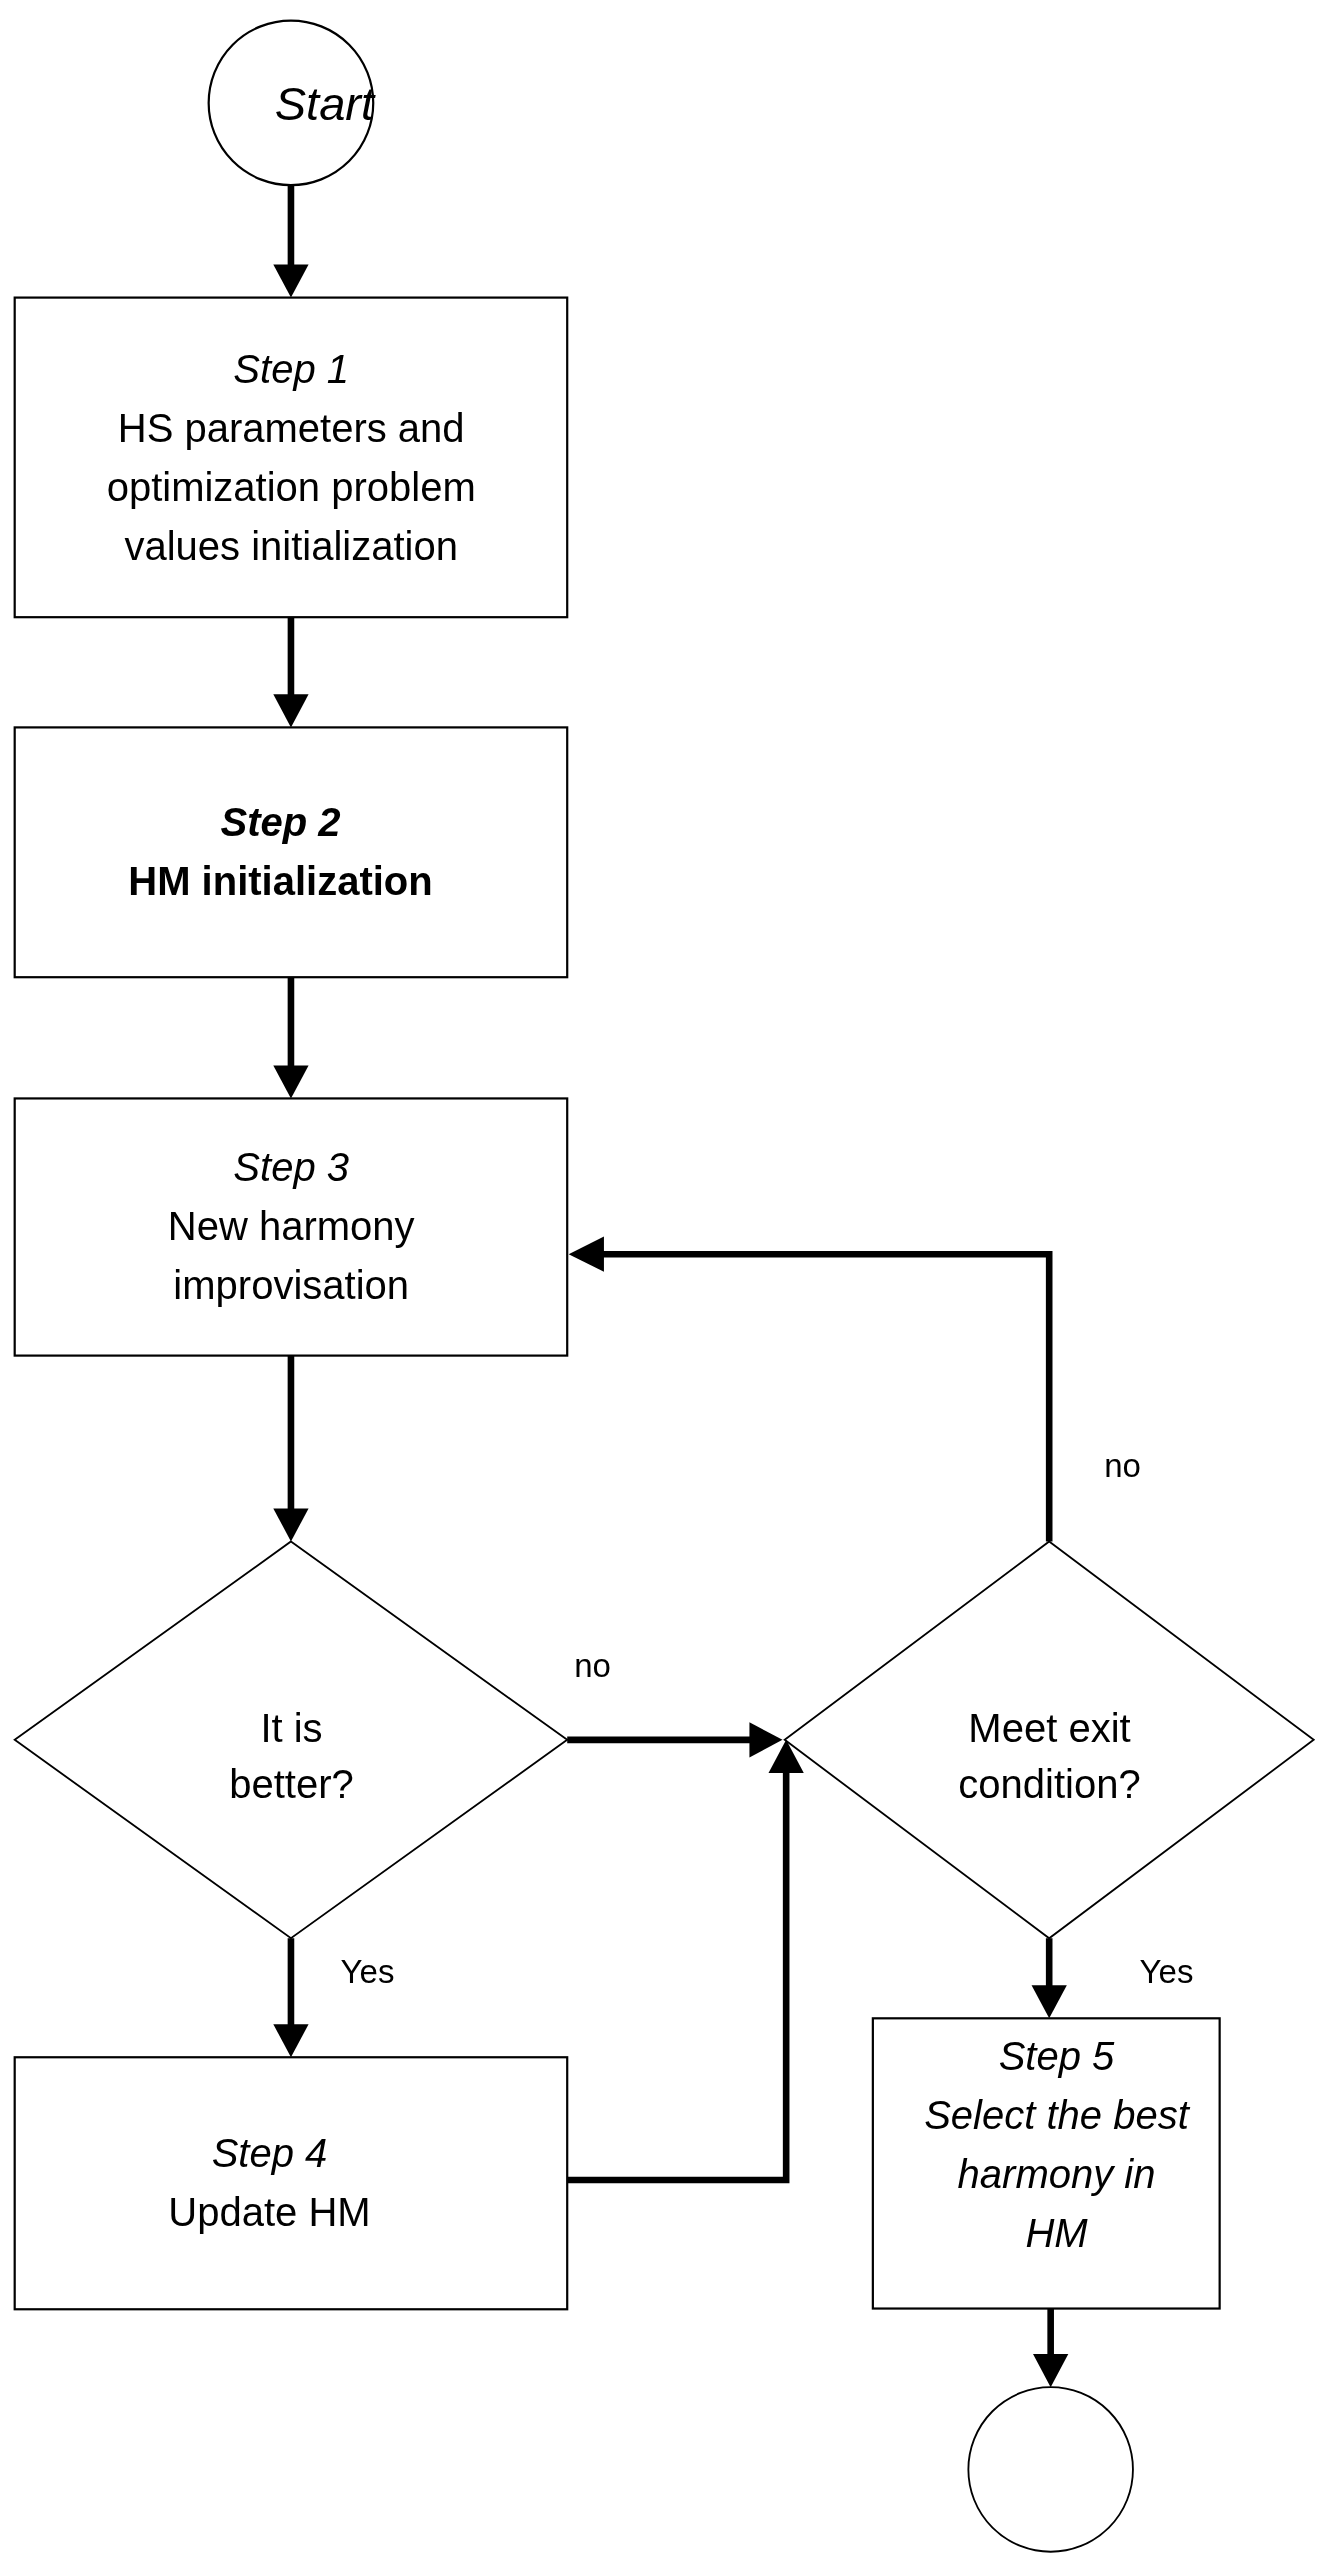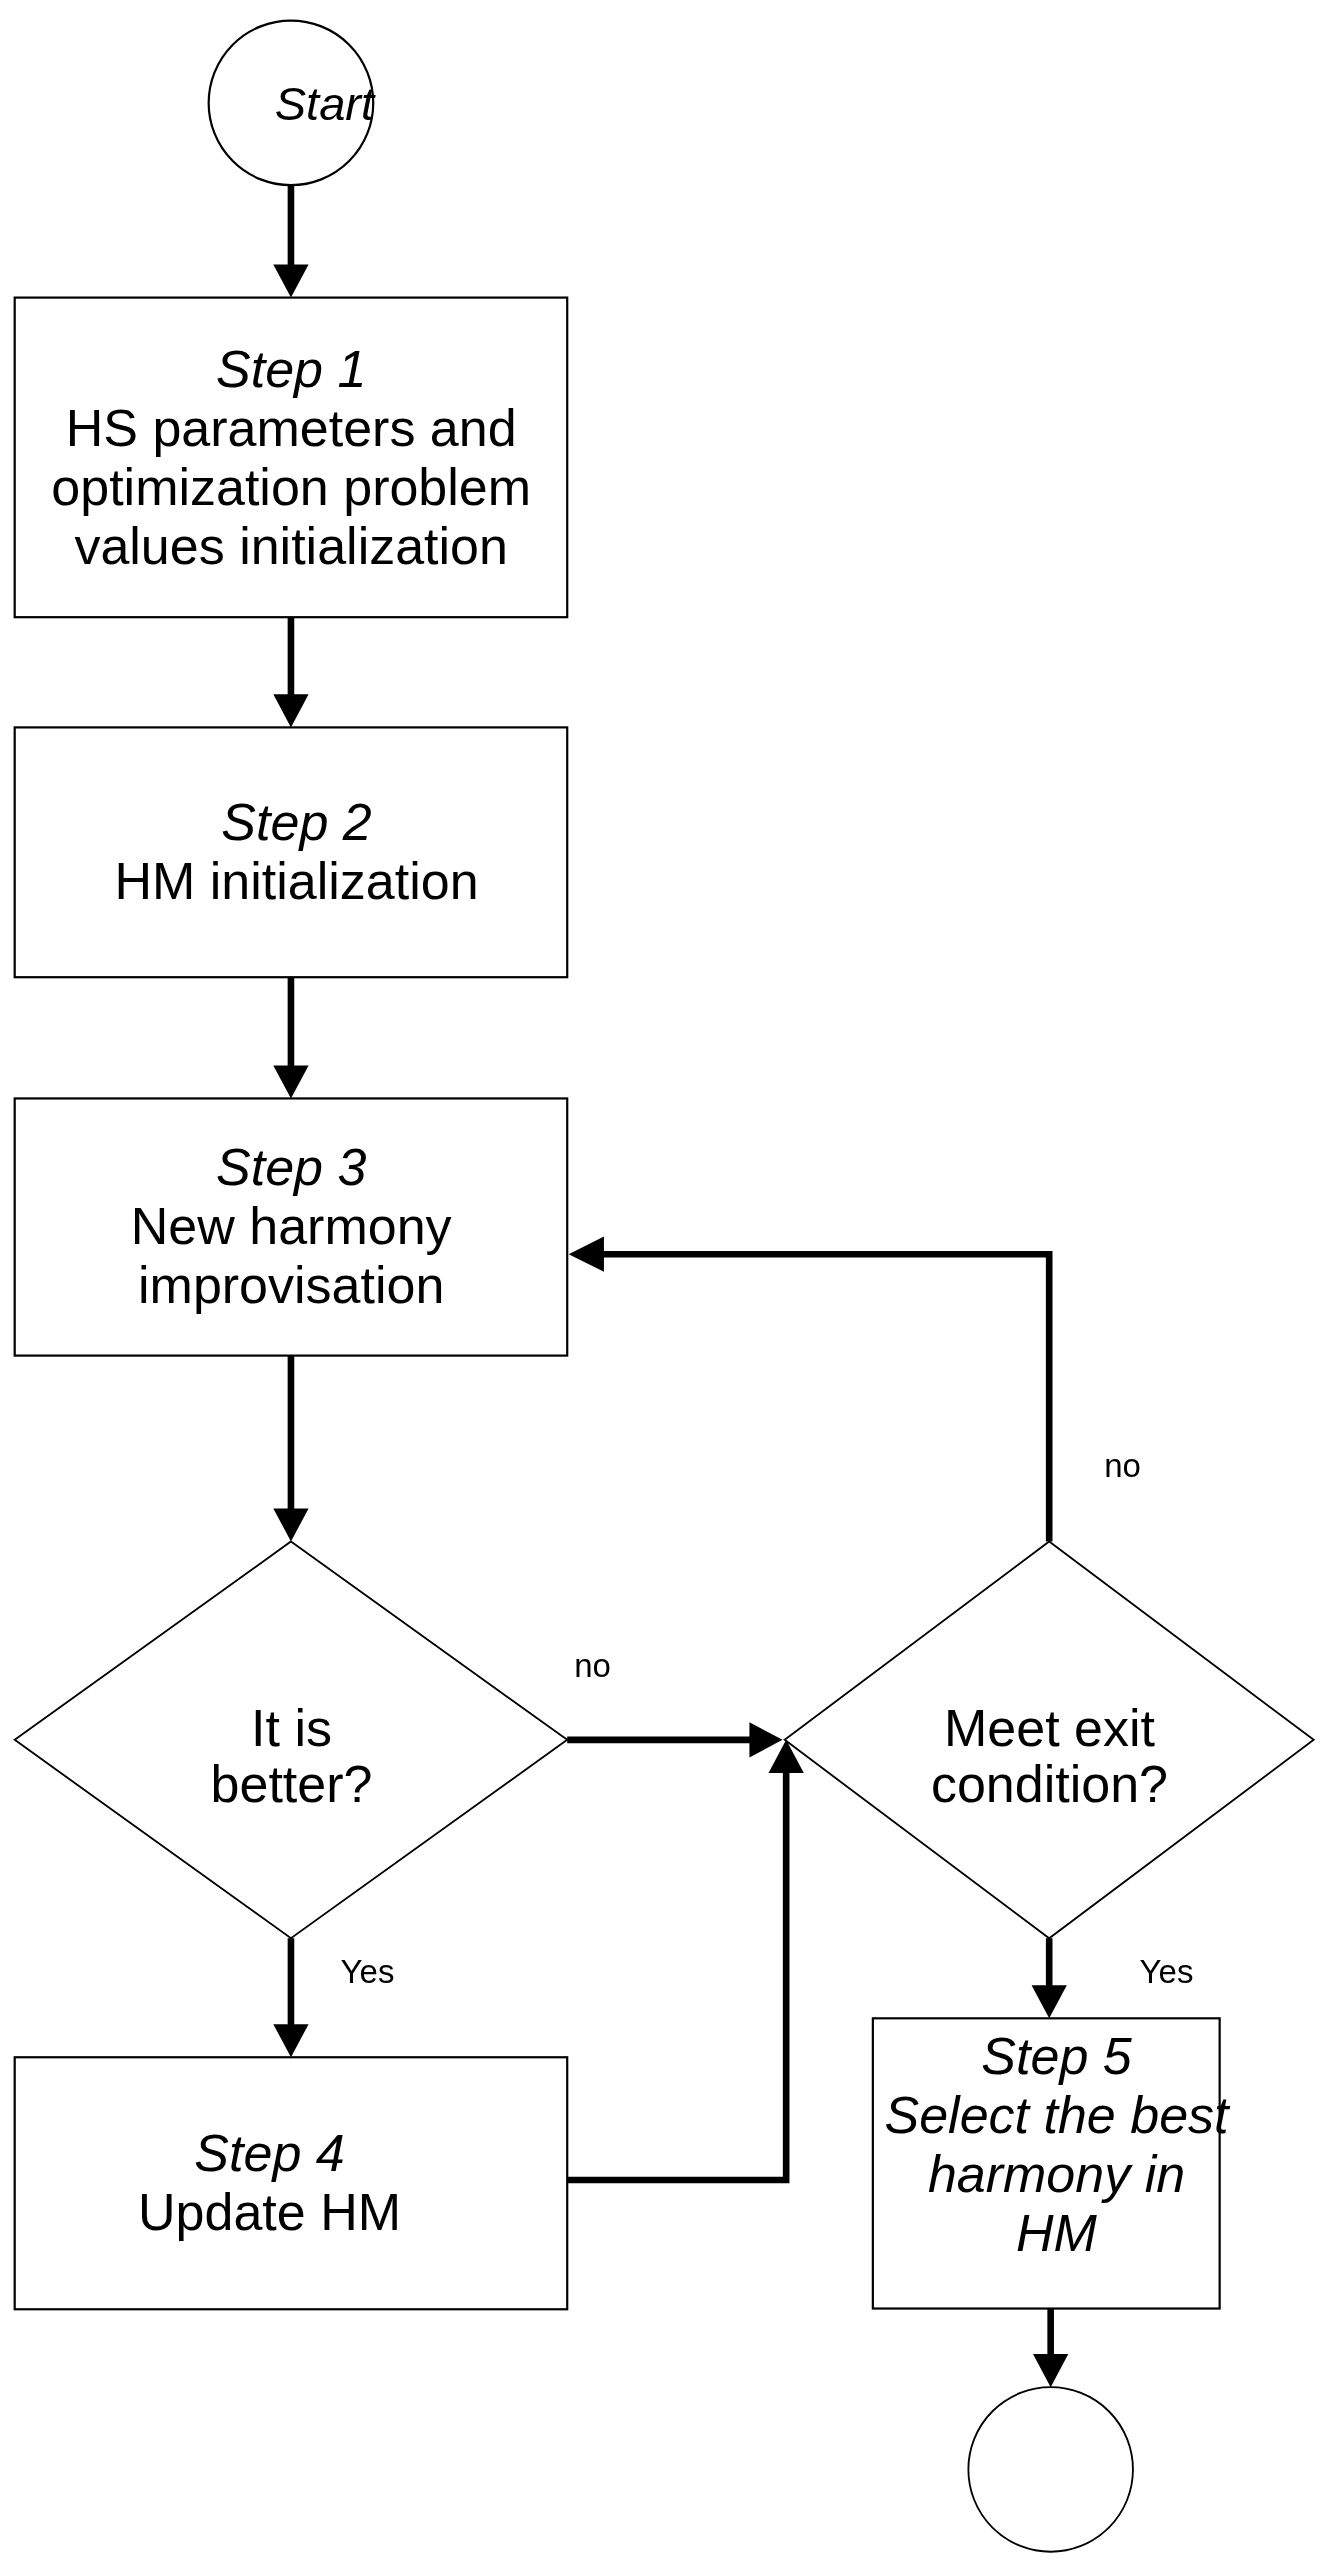--- a/index.html
+++ b/index.html
@@ -20,21 +20,21 @@
     left: 0; top: 0;
     width: 1335px; height: 2576px;
   }
   .node-text {
     position: absolute;
     display: flex;
     flex-direction: column;
     align-items: center;
     justify-content: center;
     text-align: center;
-    font-size: 52px;
+    font-size: 40px;
     line-height: 59px;
     color: #000000;
   }
   .node-text .title { font-style: italic; }
   .diamond-text { line-height: 56px; }
   .italic-body span { font-style: italic; }
   .terminal-label {
     position: absolute;
     display: flex;
     align-items: center;
@@ -130,21 +130,21 @@
     <span>Start</span>
   </div>
 
   <div class="node-text" style="left:14.7px; top:298px; width:553px; height:320px;">
     <span class="title">Step 1</span>
     <span>HS parameters and</span>
     <span>optimization problem</span>
     <span>values initialization</span>
   </div>
 
-  <div class="node-text" style="left:20px; top:727px; width:553px; height:250px;">
+  <div class="node-text" style="left:4px; top:727px; width:553px; height:250px;font-weight:bold;">
     <span class="title">Step 2</span>
     <span>HM initialization</span>
   </div>
 
   <div class="node-text" style="left:14.7px; top:1098px; width:553px; height:257px;">
     <span class="title">Step 3</span>
     <span>New harmony</span>
     <span>improvisation</span>
   </div>
 

